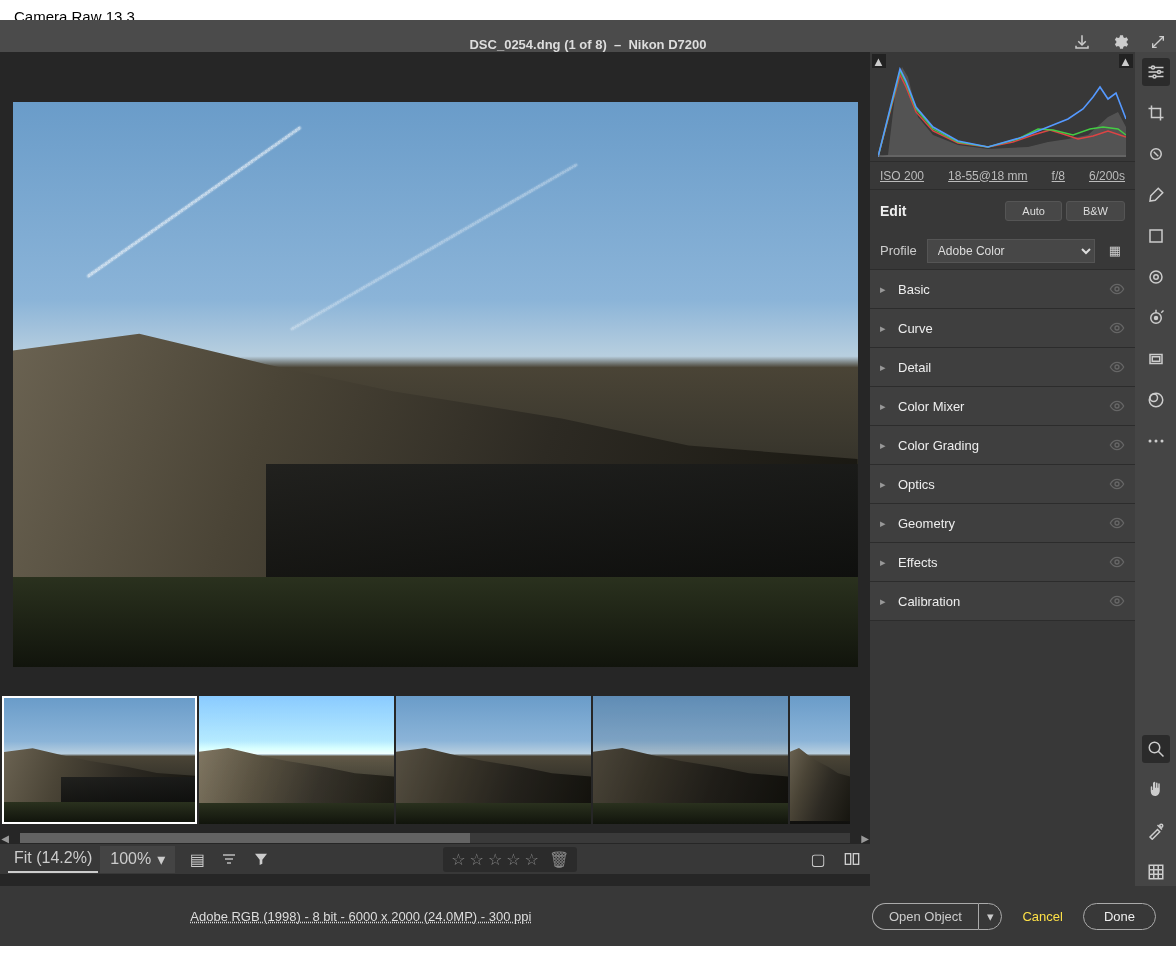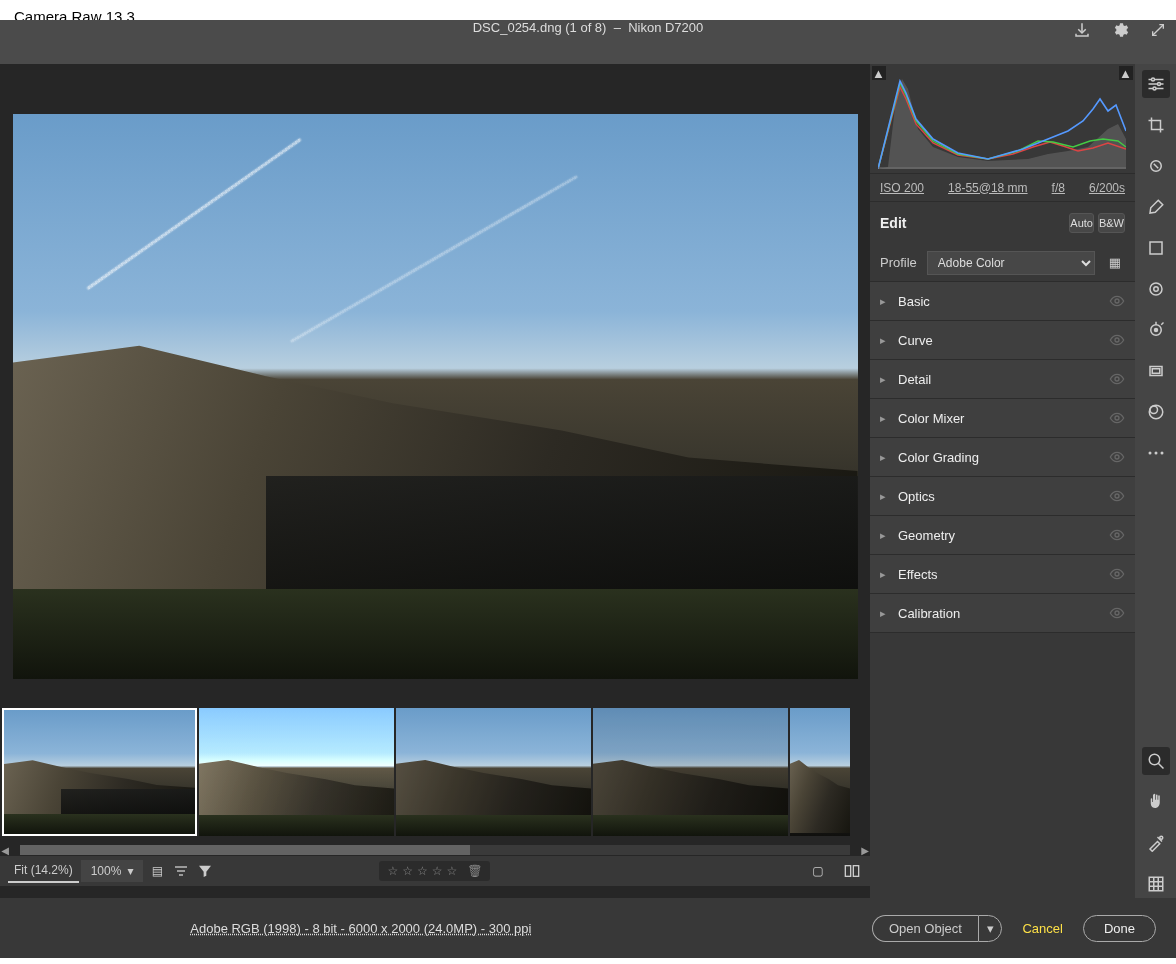--- a/index.html
+++ b/index.html
@@ -1,48 +1,48 @@
 <!DOCTYPE html>
 <html><head>
 <meta charset="utf-8">
 <style>
   * { margin:0; padding:0; box-sizing:border-box; font-family: "Segoe UI", Arial, sans-serif; }
   body { width:1176px; height:964px; background:#fff; overflow:hidden; color:#ccc; font-size:13px; }
   .titlebar { height:20px; background:#fff; color:#000; padding:8px 14px; font-size:15px; }
-  .topbar { height:44px; background:#4b4b4b; display:flex; align-items:flex-start; justify-content:center; position:relative; color:#ddd; }
+  .topbar { height:32px; background:#4b4b4b; display:flex; align-items:flex-end; justify-content:center; position:relative; color:#ddd;font-weight:bold; }
   .topbar .topbar-icons { position:absolute; right:8px; display:flex; gap:18px; align-items:center; }
   .icon-btn { width:20px; height:20px; display:inline-flex; align-items:center; justify-content:center; cursor:pointer; color:#ccc; }
   .main { display:flex; height:834px; background:#262626; }
   .left-col { width:870px; display:flex; flex-direction:column; background:#262626;}
   .canvas-wrap { flex:0 0 635px; padding:40px 10px 10px 10px; display:flex; align-items:center; justify-content:center; }
   .canvas { width:845px; height:565px; position:relative; overflow:hidden; }
   .filmstrip { height:145px; display:flex; align-items:center; overflow:hidden; position:relative; background:#262626; padding:0 2px; gap:2px;}
   .filmstrip .thumb { width:195px; height:128px; position:relative; overflow:hidden; flex-shrink:0;}
   .filmstrip .thumb.sel { border:2px solid #fff; }
   .filmstrip-scroll { height:12px; background:#262626; display:flex; align-items:center; }
   .filmstrip-scroll .track { flex:1; height:10px; background:#3a3a3a; margin:0 10px; position:relative;}
   .filmstrip-scroll .thumb-bar{ position:absolute; left:0; width:450px; height:10px; background:#636363;}
   .filmstrip-scroll .arrow { width:10px; color:#999; font-size:10px; text-align:center; }
-  .bottombar { height:30px; background:#383838; display:flex; align-items:center; padding:0 8px; gap:4px; color:#ccc; font-size:12px;}
+  .bottombar { height:30px; background:#383838; display:flex; align-items:center; padding:0 8px; gap:12px; color:#ccc; font-size:16px;}
   .bottombar .zoom { display:flex; align-items:center; gap:2px;}
   .bottombar .zoom-label { border-bottom:2px solid #ccc; padding:4px 6px;}
   .bottombar .zoom-pct { padding:4px 10px; background:#444; display:flex; align-items:center; gap:6px;}
   .bottombar .stars { display:flex; gap:4px; color:#888; margin-left:160px; background:#2b2b2b; padding:3px 8px; border-radius:3px;}
   .bottombar .right-icons { margin-left:auto; display:flex; gap:14px;}
   
   .right-col { width:265px; background:#383838; display:flex; flex-direction:column; }
   .histogram-box { height:110px; position:relative; background:#383838; border-bottom:1px solid #2c2c2c; padding:6px 6px 2px;}
   .histogram-box .clip { position:absolute; width:14px; height:14px; background:#222; }
   .histogram-box .clip.l{ left:2px; top:2px;} .histogram-box .clip.r{ right:2px; top:2px;}
   .histogram { position:absolute; left:8px; bottom:4px; width:248px; height:100px; }
   .meta-row { height:28px; display:flex; align-items:center; justify-content:space-between; padding:0 10px; color:#bbb; font-size:12px; border-bottom:1px solid #2c2c2c;text-decoration:underline;}
   .edit-row { height:42px; display:flex; align-items:center; justify-content:space-between; padding:0 10px;}
   .edit-row .title { font-weight:bold; color:#eee; font-size:14px;}
   .edit-row .btns { display:flex; gap:4px;}
-  .mini-btn { background:#474747; border:1px solid #555; border-radius:3px; padding:3px 0; font-size:11px; color:#ddd; cursor:pointer;}
+  .mini-btn { background:#474747; border:1px solid #555; border-radius:3px; padding:3px 16px; font-size:11px; color:#ddd; cursor:pointer;}
   .profile-row { height:38px; display:flex; align-items:center; padding:0 10px; gap:10px; border-bottom:1px solid #2c2c2c;}
   .profile-row select{ flex:1; background:#474747; border:1px solid #555; color:#ddd; height:24px; font-size:12px; padding:0 6px;}
   .panel-section { height:39px; border-bottom:1px solid #2c2c2c; display:flex; align-items:center; padding:0 10px; cursor:pointer; background:#3f3f3f;}
   .panel-section .chev { width:14px; color:#999; font-size:11px;}
   .panel-section .label { flex:1; color:#eee; font-size:13px; padding-left:4px;}
   .panel-section .eye { color:#666; }
   
   .vt { width:41px; background:#454545; display:flex; flex-direction:column; align-items:center; padding-top:6px; gap:13px;}
   .vt .tool { width:28px; height:28px; display:flex; align-items:center; justify-content:center; cursor:pointer; color:#ccc; border-radius:3px;}
   .vt .tool.active{ background:#2b2b2b;}

